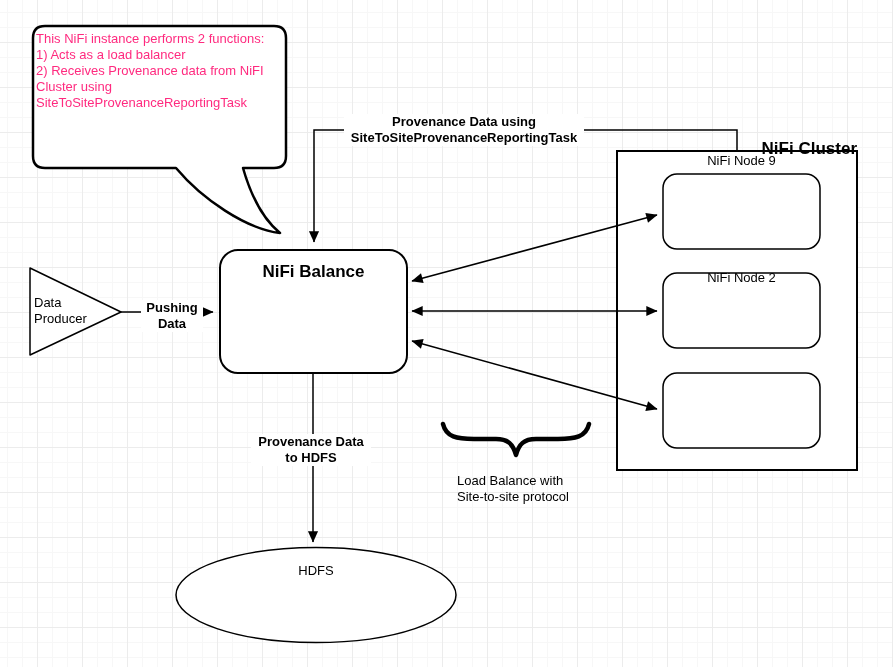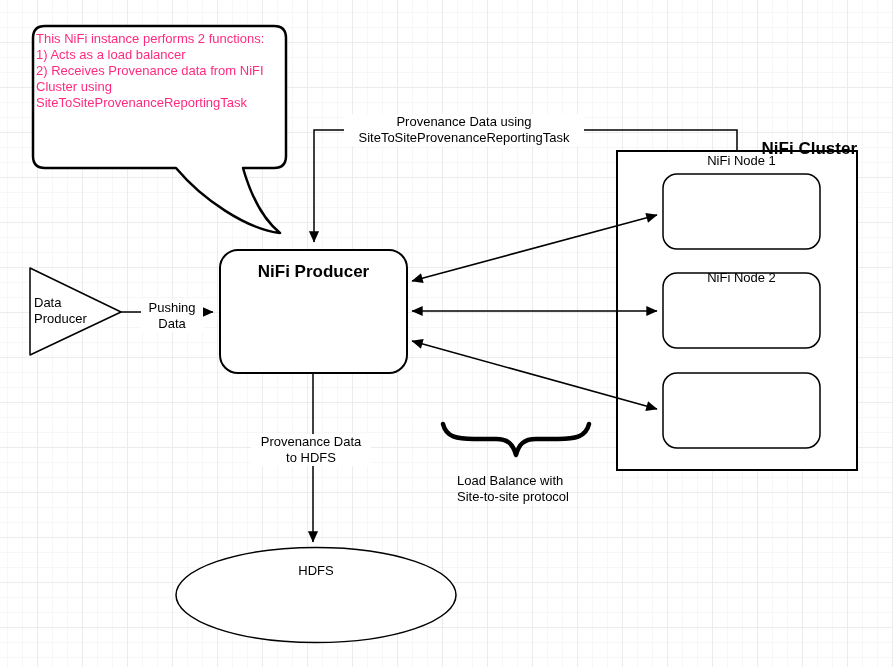--- a/index.html
+++ b/index.html
@@ -29,21 +29,21 @@
   }
   .label {
     position: absolute;
     color: #000000;
     font-size: 13px;
     line-height: 16px;
     white-space: pre-line;
   }
   .label.center { text-align: center; }
   .label.right  { text-align: right; }
-  .label.onLine { background: #ffffff; }
+  .label.onLine { background: #ffffff; font-weight: bold; }
   .label.title  { font-size: 17px; font-weight: bold; line-height: 19px; }
   .label.callout { color: var(--accent-pink, #ff2a7f); }
 </style>
 </head>
 <body>
 
 <div class="canvas">
 
   <svg class="shapes" viewBox="0 0 893 667" xmlns="http://www.w3.org/2000/svg">
     <defs>
@@ -85,24 +85,24 @@
 1) Acts as a load balancer
 2) Receives Provenance data from NiFI
 Cluster using
 SiteToSiteProvenanceReportingTask</div>
 
   <div class="label center onLine" style="left:344px; top:114px; width:240px;">Provenance Data using
 SiteToSiteProvenanceReportingTask</div>
 
   <div class="label title right" style="left:700px; top:139px; width:157px;">NiFi Cluster</div>
 
-  <div class="label center" style="left:663px; top:153px; width:157px;">NiFi Node 1</div>
+  <div class="label center" style="left:663px; top:153px; width:157px;">NiFi Node 9</div>
   <div class="label center" style="left:663px; top:270px; width:157px;">NiFi Node 2</div>
 
-  <div class="label title center" style="left:220px; top:262px; width:187px;">NiFi Producer</div>
+  <div class="label title center" style="left:220px; top:262px; width:187px;">NiFi Balance</div>
 
   <div class="label" style="left:34px; top:295px; width:80px;">Data
 Producer</div>
 
   <div class="label center onLine" style="left:141px; top:300px; width:62px;">Pushing
 Data</div>
 
   <div class="label" style="left:457px; top:473px; width:140px;">Load Balance with
 Site-to-site protocol</div>
 

